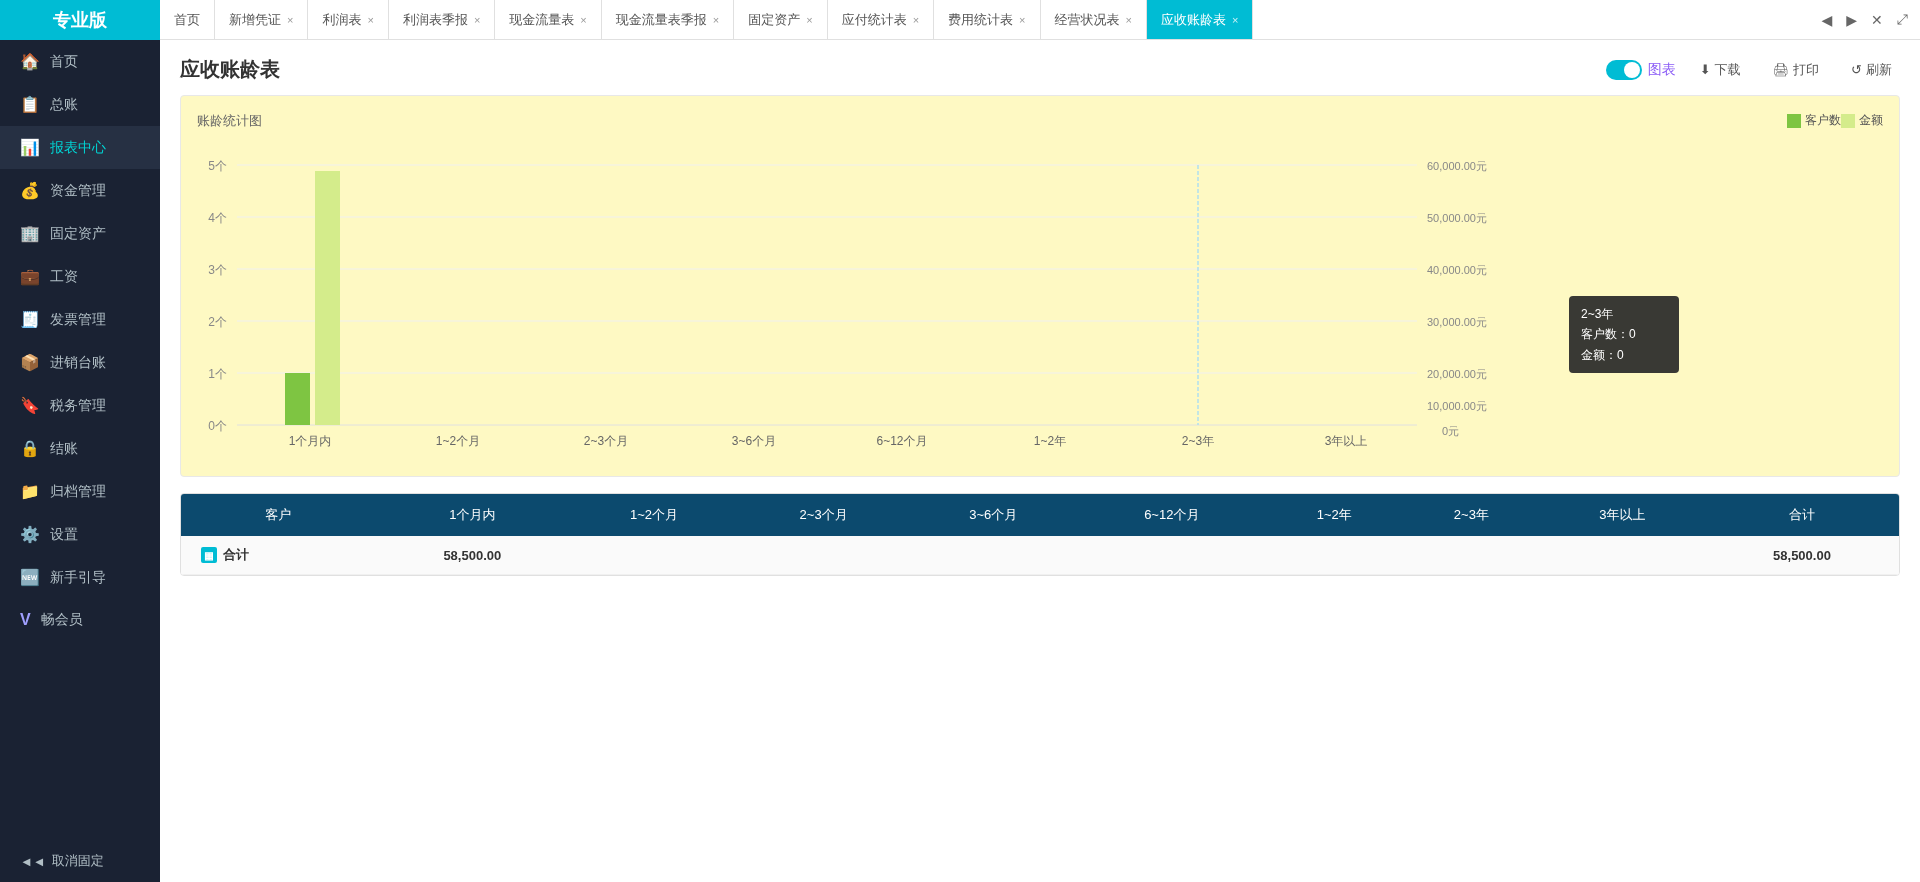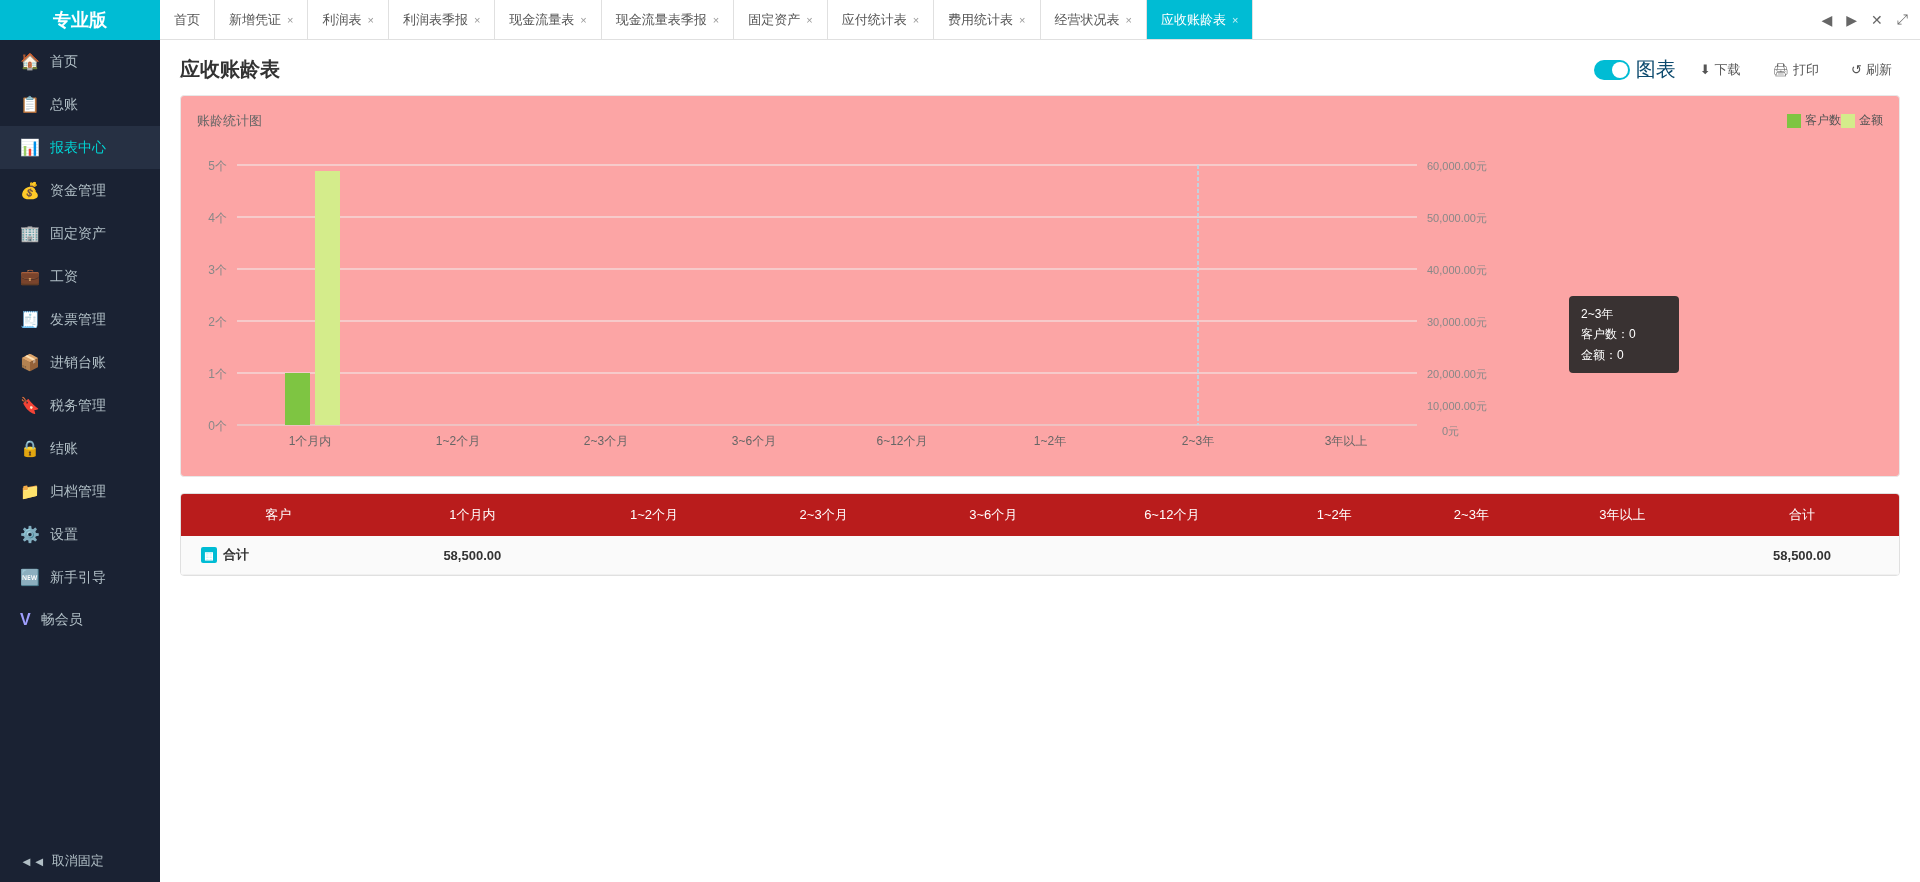--- a/index.html
+++ b/index.html
@@ -131,22 +131,22 @@
     }
     .page-actions {
       display: flex;
       align-items: center;
       gap: 16px;
     }
     .toggle-label {
       display: flex;
       align-items: center;
       gap: 6px;
-      font-size: 20px;
-      color: #0c4a6e;
+      font-size: 14px;
+      color: #8b5cf6;
     }
     .toggle {
       width: 36px;
       height: 20px;
       background: #00bcd4;
       border-radius: 10px;
       position: relative;
       cursor: pointer;
     }
     .toggle::after {
@@ -168,21 +168,21 @@
       cursor: pointer;
       padding: 4px 8px;
     }
 
     
     .chart-area {
       margin: 0 20px;
       border: 1px solid #e8e8e8;
       border-radius: 4px;
       padding: 16px;
-      background: #fca5a5;
+      background: #fef9c3;
       position: relative;
     }
     .chart-title {
       font-size: 13px;
       color: #666;
       margin-bottom: 10px;
     }
     .chart-legend {
       position: absolute;
       top: 16px;
@@ -205,21 +205,21 @@
       border: 1px solid #e0e0e0;
       border-radius: 4px;
       overflow: hidden;
     }
     table {
       width: 100%;
       border-collapse: collapse;
       font-size: 13px;
     }
     thead tr {
-      background: #b91c1c;
+      background: #0c4a6e;
       color: white;
     }
     thead th {
       padding: 12px 10px;
       text-align: center;
       font-weight: normal;
       white-space: nowrap;
     }
     tbody tr {
       border-bottom: 1px solid #f0f0f0;

